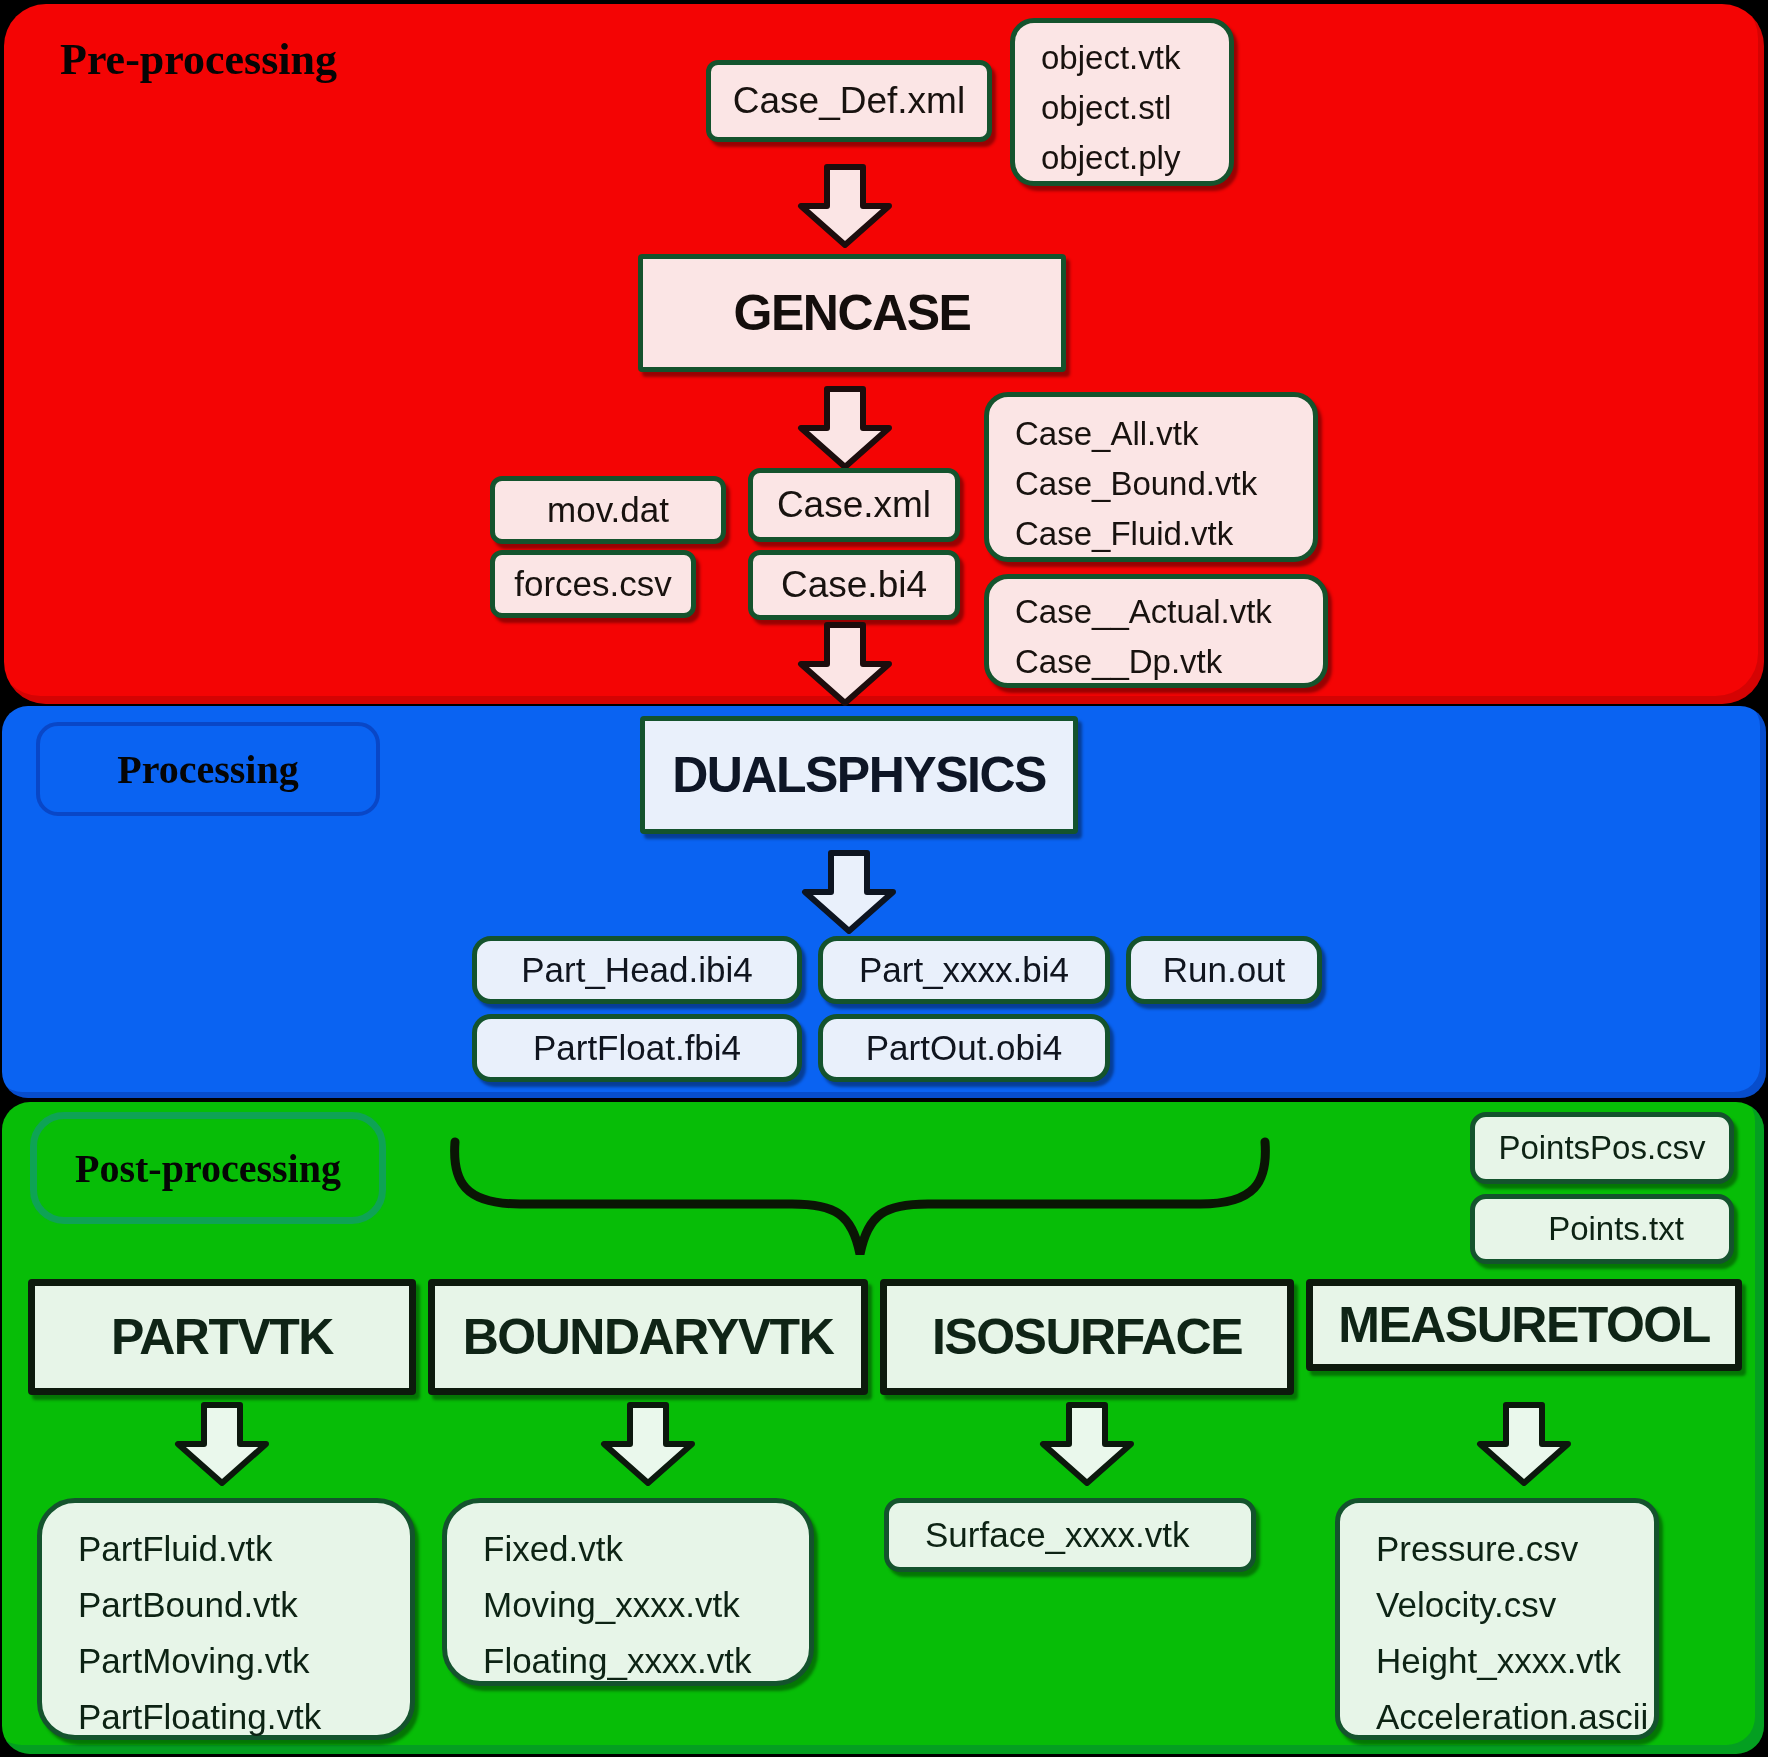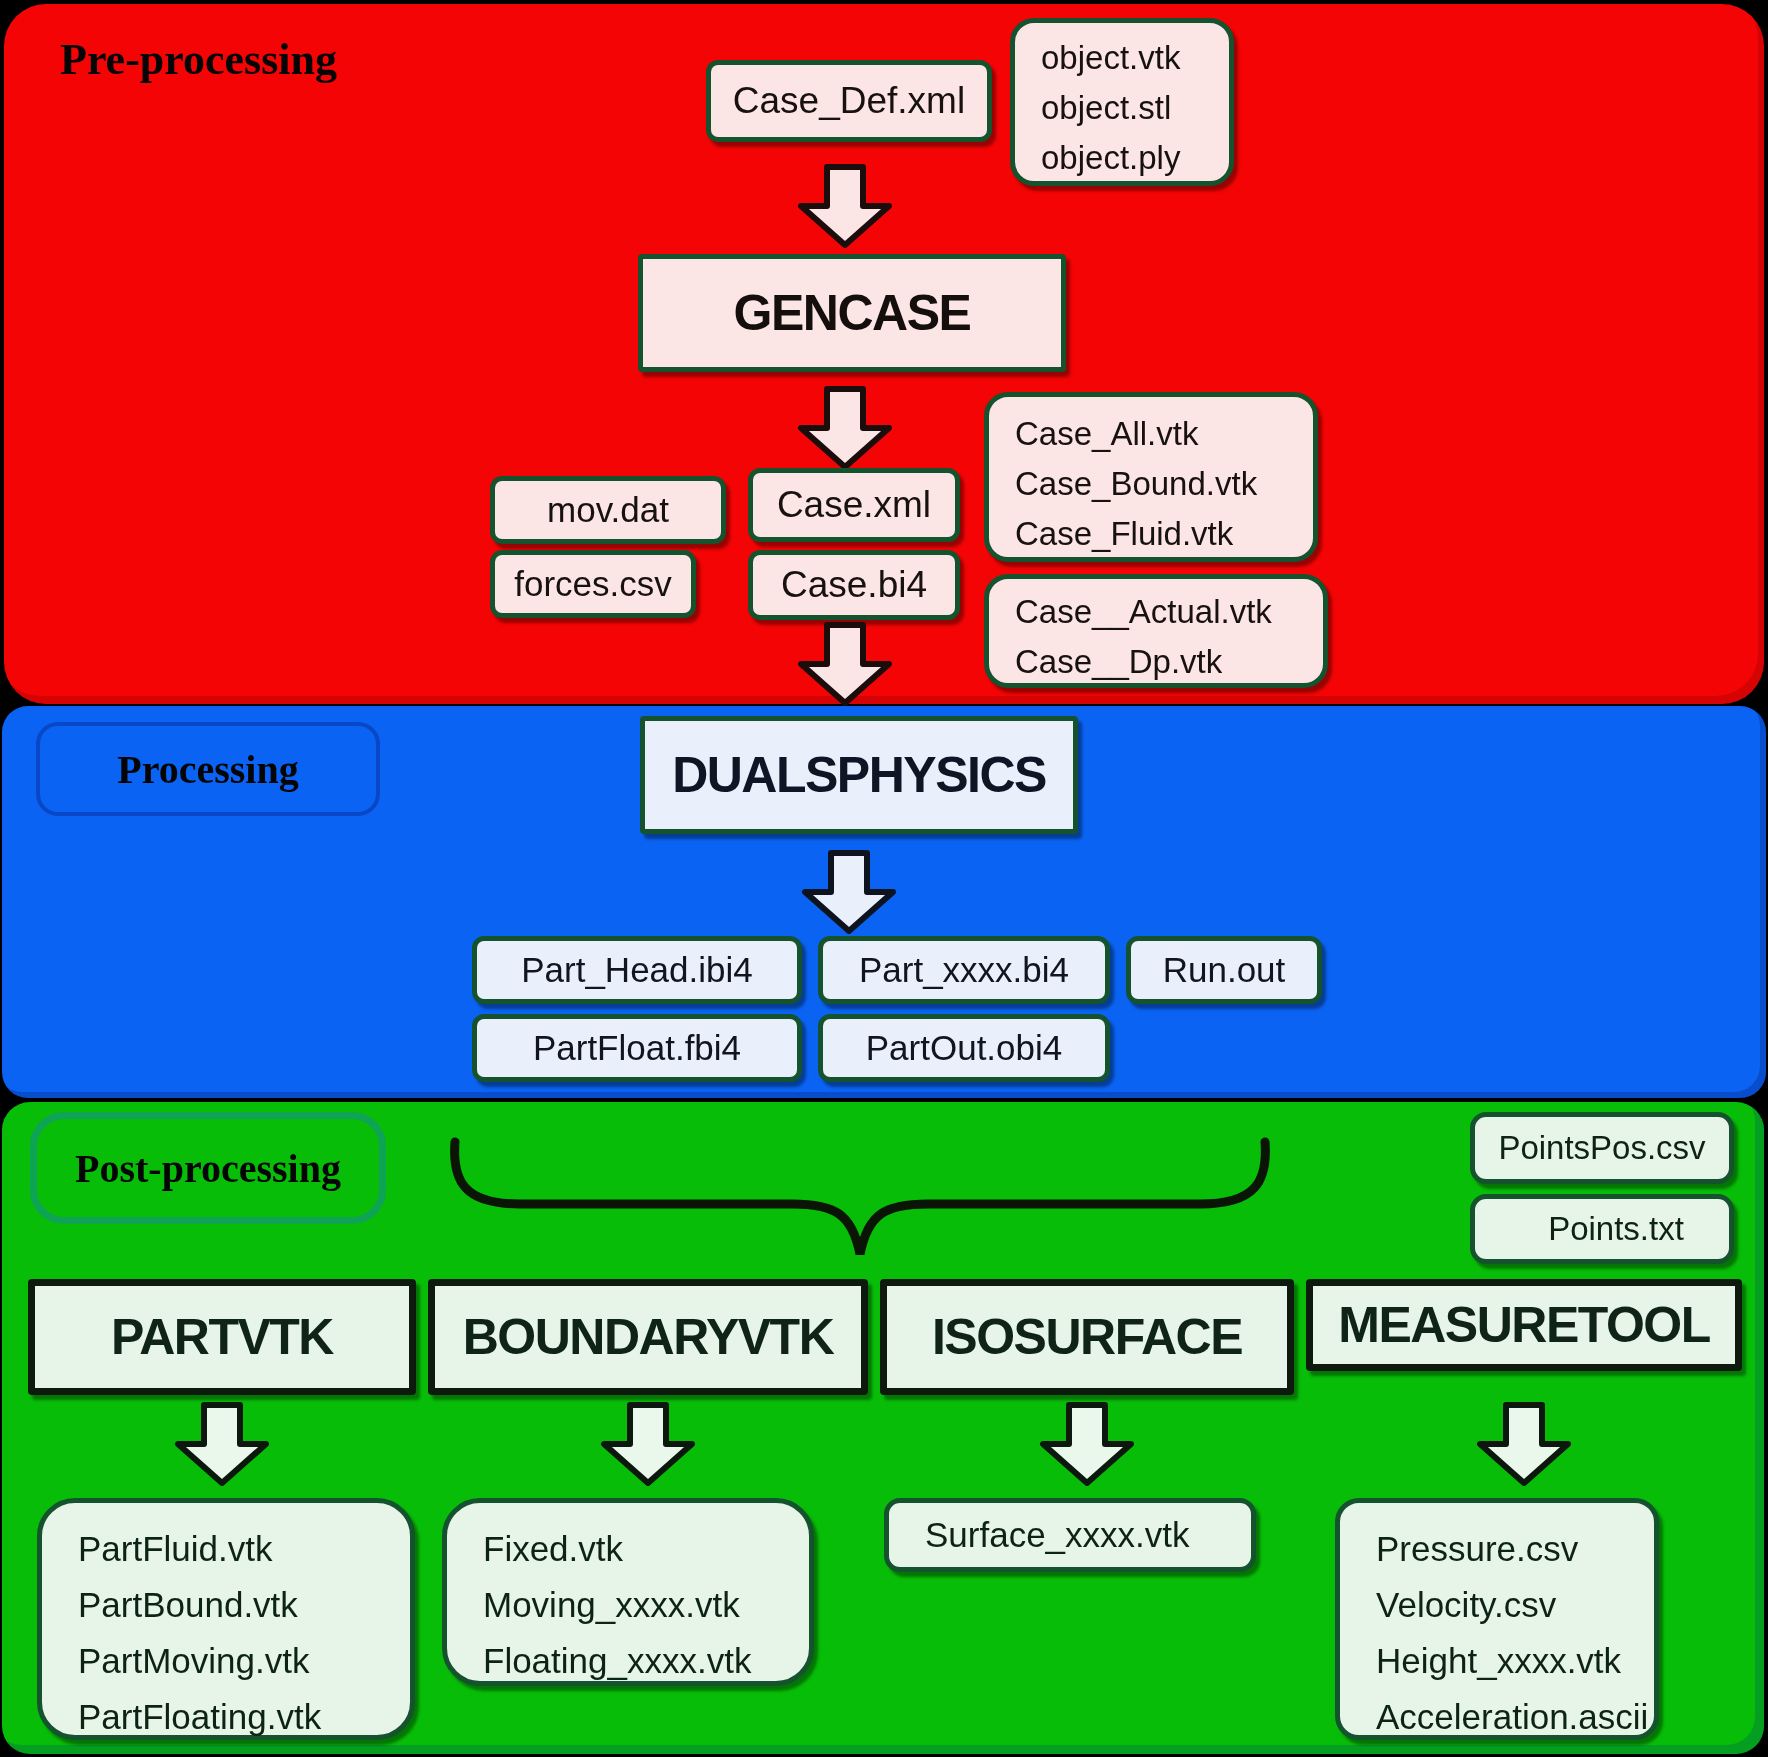--- a/index.html
+++ b/index.html
@@ -16,21 +16,21 @@
              font-size:44px;color:#050505;white-space:nowrap;}
   .ghost{position:absolute;border-radius:22px;}
   .ghost-proc{left:36px;top:722px;width:336px;height:86px;border:4px solid rgba(8,20,120,.35);}
   .ghost-post{left:30px;top:1112px;width:342px;height:98px;border:7px solid #0ea355;border-radius:34px;}
   .ghost .sec-label{position:static;display:flex;width:100%;height:100%;
                     align-items:center;justify-content:center;font-size:40px;}
   .box{position:absolute;display:flex;align-items:center;justify-content:center;
        border:5px solid #14532d;border-radius:12px;font-size:35px;color:#18120f;
        box-shadow:4px 5px 3px rgba(0,0,0,.38);box-sizing:border-box;white-space:nowrap;}
   .pink{background:#fbe5e5;}
-  .lblue{background:#e9f0fb;color:#10151f;}
+  .lblue{background:#e9f0fb;color:#10151f;border-radius:19px;}
   .lgreen{background:#e7f5e8;color:#0d2314;}
   .title{font-weight:700;font-size:50px;letter-spacing:-1.5px;border-radius:4px;
          color:#140e0c;}
   .title.lblue{color:#0e1626;}
   .title.lgreen{color:#0f2416;}
   .multi{flex-direction:column;align-items:flex-start;justify-content:flex-start;
          border-radius:24px;font-size:33px;}
   .multi p{margin:0;padding:0;line-height:50px;}
   .arrow{position:absolute;width:104px;height:84px;}
   .arrow svg{display:block;width:100%;height:100%;}

